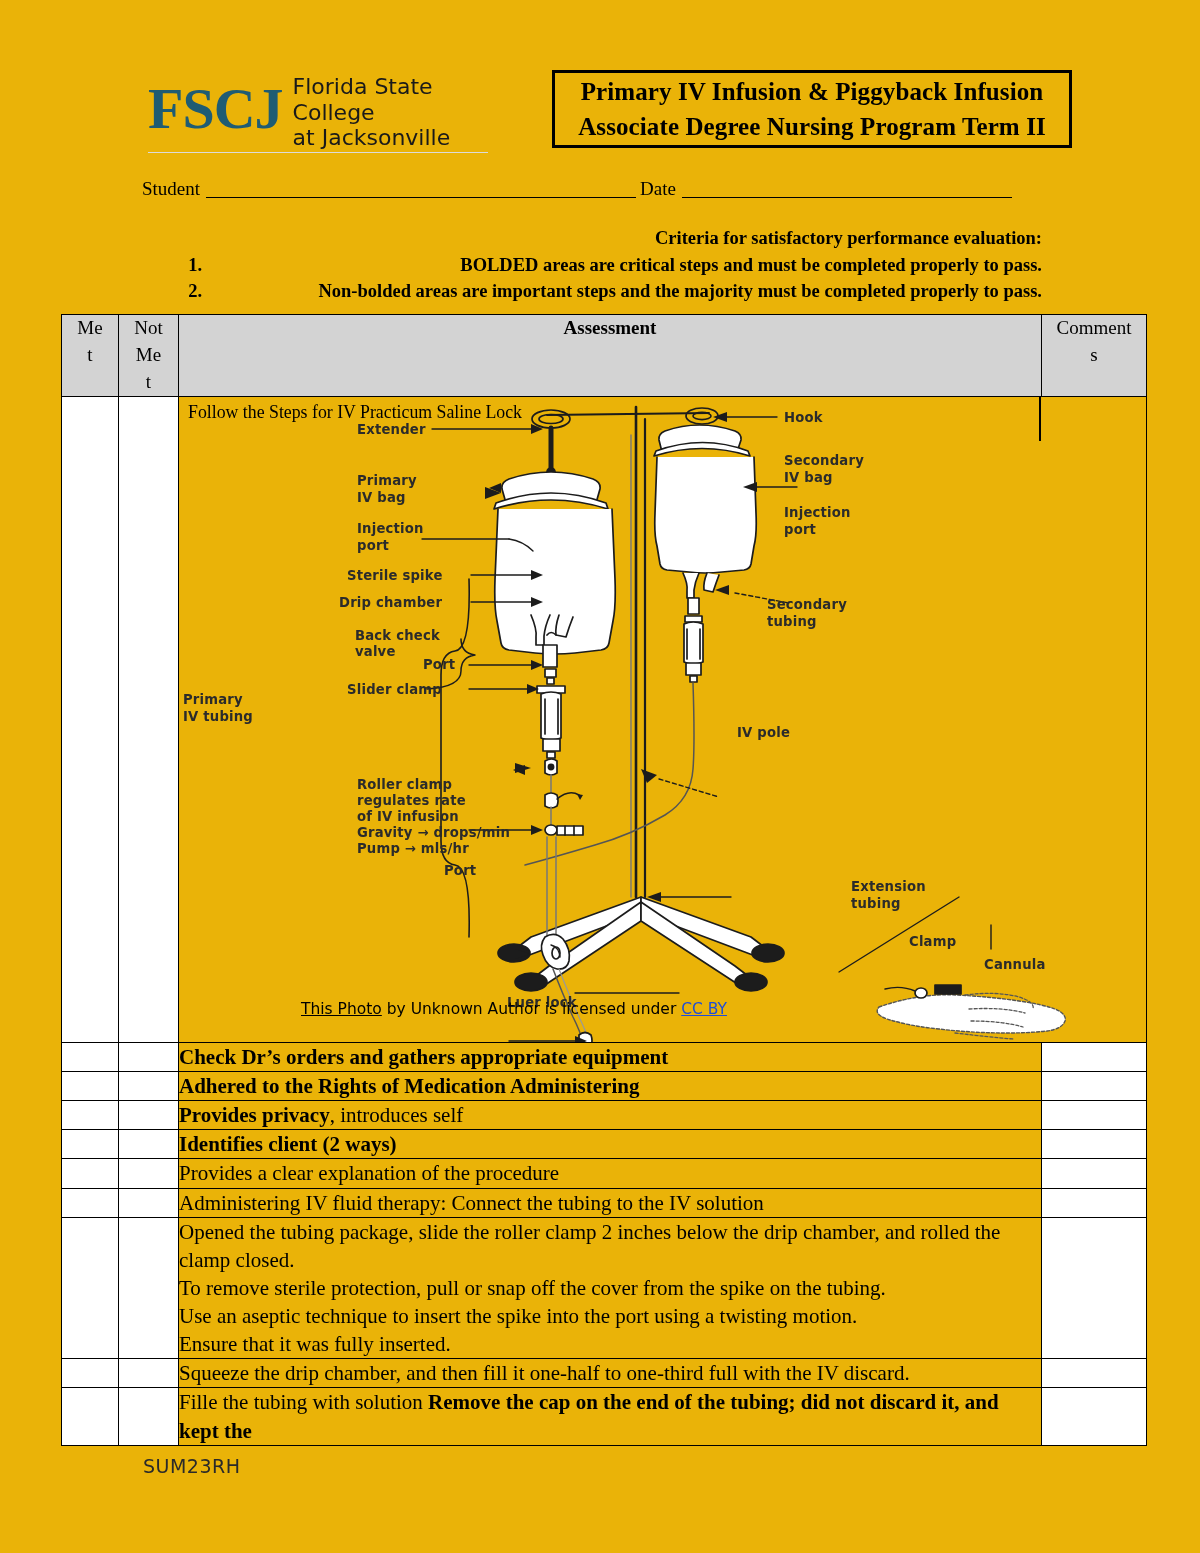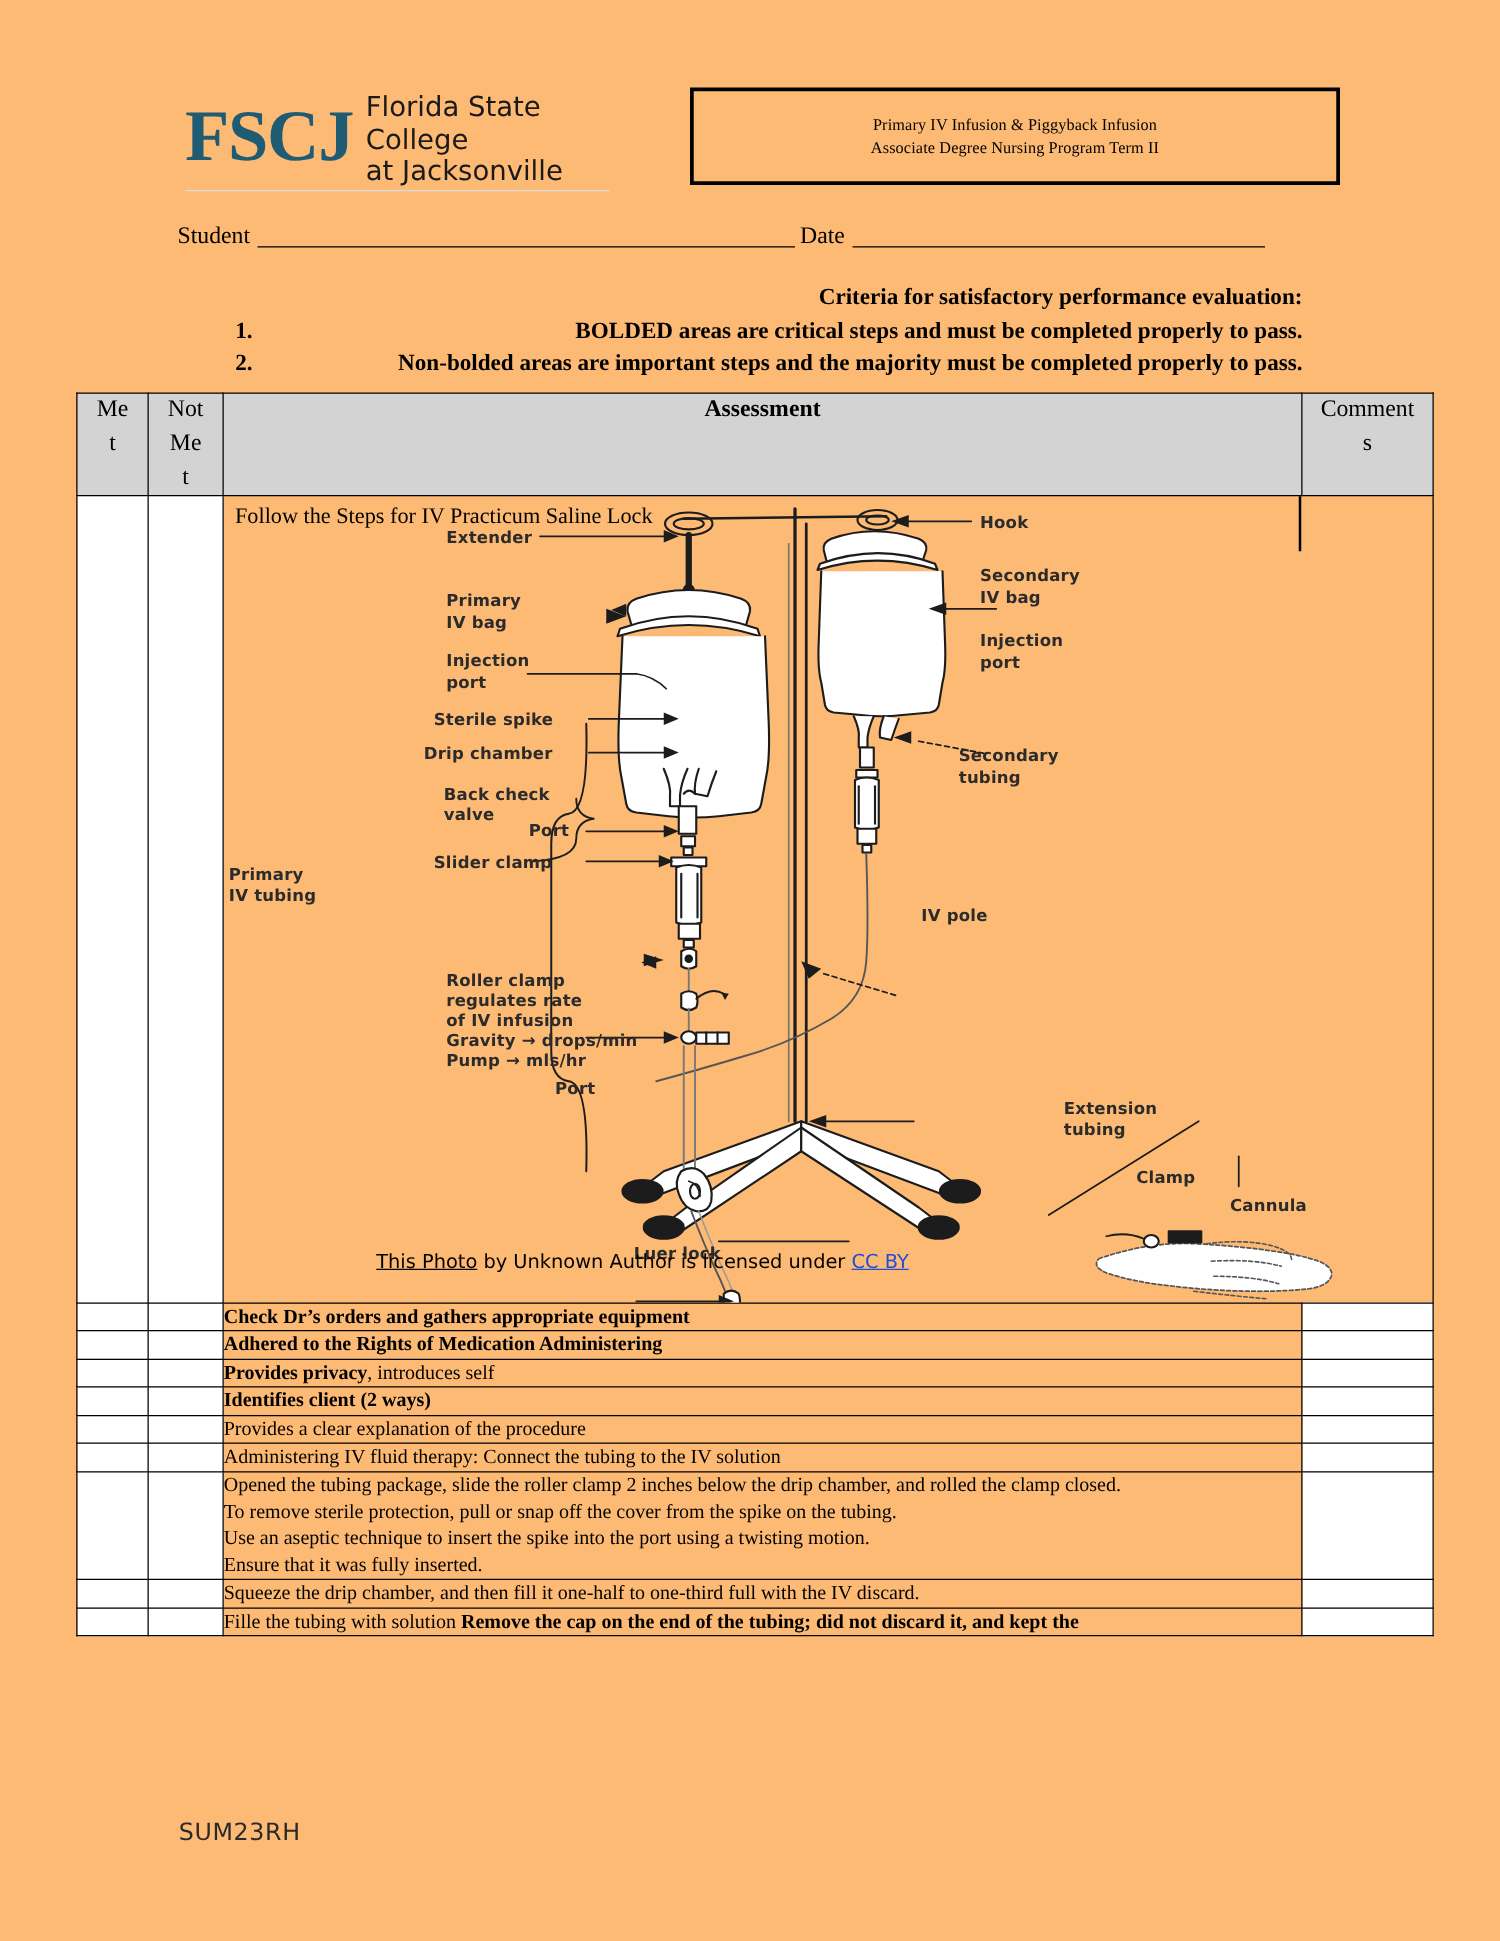--- a/index.html
+++ b/index.html
@@ -14,21 +14,21 @@
     position: relative;
     font-family: "Liberation Serif", "DejaVu Serif", serif;
     color: #000000;
     overflow: hidden;
   }
 
   
   .page {
     position: absolute;
     inset: 0;
-    background: #fdba74;
+    background: #eab308;
   }
 
   
   .header-band {
     position: absolute;
     left: 0; top: 0;
     width: 1200px;
     height: 170px;
   }
   .logo-block {
@@ -68,22 +68,22 @@
     left: 552px; top: 70px;
     width: 520px; height: 78px;
     border: 3px solid #000;
     box-sizing: border-box;
     display: flex;
     flex-direction: column;
     align-items: center;
     justify-content: center;
   }
   .title-box .tline {
-    font-size: 13px;
-    font-weight: normal;
+    font-size: 25px;
+    font-weight: bold;
     line-height: 1.42;
     letter-spacing: .1px;
     white-space: nowrap;
   }
 
   
   .student-row {
     position: absolute;
     left: 142px; top: 178px;
     width: 930px;
@@ -152,21 +152,21 @@
     font-size: 19px;
     font-weight: bold;
     line-height: 1.42;
     padding: 6px 2px 8px 2px;
     vertical-align: top;
   }
   .thead-cell.ass { font-weight: bold; }
 
   .cell-ass {
     padding: 4px 6px 4px 9px;
-    font-size: 16px;
+    font-size: 21px;
     line-height: 1.34;
   }
   .cell-ass.b { font-weight: bold; }
   .cell-blank { background: #fff; }
 
   .diagram-cell { padding: 0; position: relative; height: 645px; }
   .diagram-cell .cap {
     position: absolute;
     left: 9px; top: 4px;
     font-size: 17.8px;

